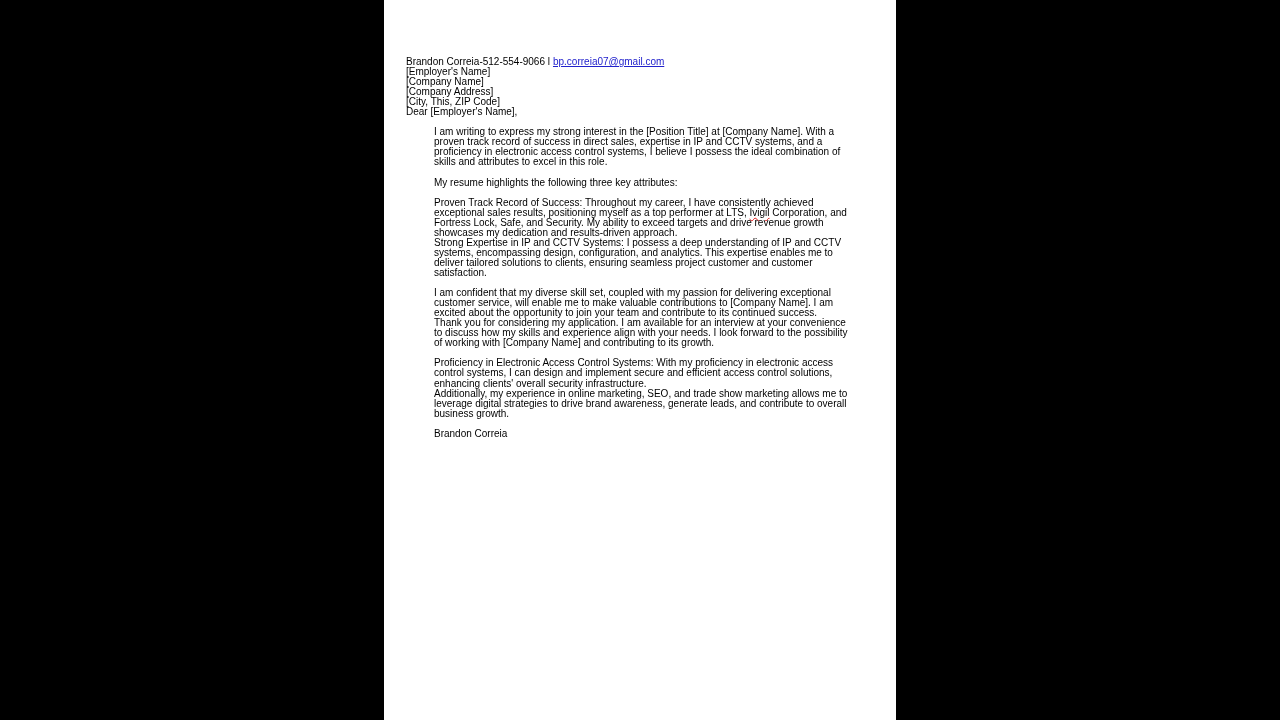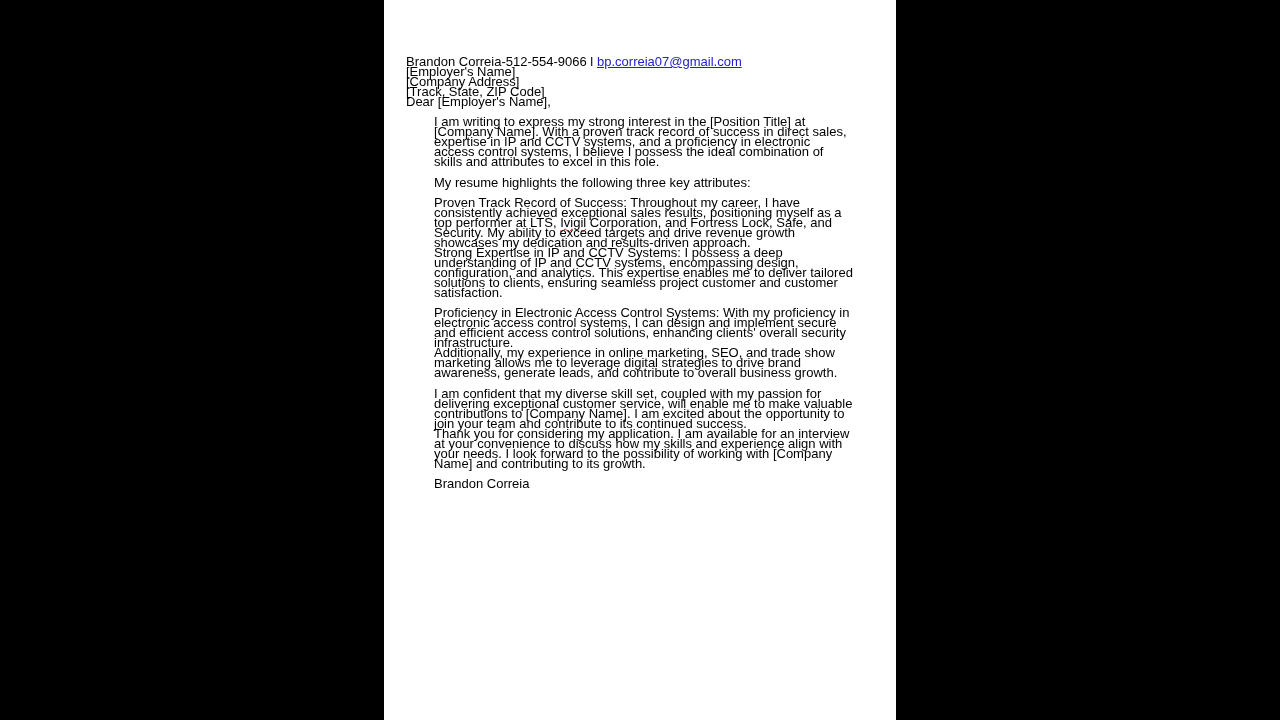--- a/index.html
+++ b/index.html
@@ -23,21 +23,21 @@
     width: 512px;
     height: 720px;
     background: #ffffff;
   }
   #doc-body {
     position: absolute;
     left: 22px;
     top: 57px;
     width: 448px;
     font-family: "Liberation Sans", sans-serif;
-    font-size: 13px;
+    font-size: 10px;
     line-height: 10.05px;
     color: #000000;
     -webkit-font-smoothing: antialiased;
   }
   .block {
     margin: 0;
     padding: 0;
   }
   .block + .block {
     margin-top: 10.05px;
@@ -69,46 +69,47 @@
 </head>
 <body>
 
 <div id="viewport">
   <div id="page">
     <div id="doc-body">
 
       <div class="block">
         <div class="line"><span>Brandon Correia</span><span>-512-554-9066</span> <span class="sep">l</span> <a class="maillink" href="#">bp.correia07@gmail.com</a></div>
         <div class="line">[Employer's Name]</div>
+        <div class="line">[Company Name]</div>
         <div class="line">[Company Address]</div>
-        <div class="line">[Track, State, ZIP Code]</div>
+        <div class="line">[City, This, ZIP Code]</div>
         <div class="line">Dear [Employer's Name],</div>
       </div>
 
       <div class="block">
         <div class="para">I am writing to express my strong interest in the [Position Title] at [Company Name]. With a proven track record of success in direct sales, expertise in IP and CCTV systems, and a proficiency in electronic access control systems, I believe I possess the ideal combination of skills and attributes to excel in this role.</div>
       </div>
 
       <div class="block">
         <div class="para">My resume highlights the following three key attributes:</div>
       </div>
 
       <div class="block">
         <div class="para"><span>Proven Track Record of Success: Throughout my career, I have consistently achieved exceptional sales results, positioning myself as a top performer at LTS, </span><span class="misspelled">Ivigil</span><span> Corporation, and Fortress Lock, Safe, and Security. My ability to exceed targets and drive revenue growth showcases my dedication and results-driven approach.</span></div>
         <div class="para">Strong Expertise in IP and CCTV Systems: I possess a deep understanding of IP and CCTV systems, encompassing design, configuration, and analytics. This expertise enables me to deliver tailored solutions to clients, ensuring seamless project customer and customer satisfaction.</div>
       </div>
 
       <div class="block">
-        <div class="para">Proficiency in Electronic Access Control Systems: With my proficiency in electronic access control systems, I can design and implement secure and efficient access control solutions, enhancing clients' overall security infrastructure.</div>
-        <div class="para">Additionally, my experience in online marketing, SEO, and trade show marketing allows me to leverage digital strategies to drive brand awareness, generate leads, and contribute to overall business growth.</div>
+        <div class="para">I am confident that my diverse skill set, coupled with my passion for delivering exceptional customer service, will enable me to make valuable contributions to [Company Name]. I am excited about the opportunity to join your team and contribute to its continued success.</div>
+        <div class="para">Thank you for considering my application. I am available for an interview at your convenience to discuss how my skills and experience align with your needs. I look forward to the possibility of working with [Company Name] and contributing to its growth.</div>
       </div>
 
       <div class="block">
-        <div class="para">I am confident that my diverse skill set, coupled with my passion for delivering exceptional customer service, will enable me to make valuable contributions to [Company Name]. I am excited about the opportunity to join your team and contribute to its continued success.</div>
-        <div class="para">Thank you for considering my application. I am available for an interview at your convenience to discuss how my skills and experience align with your needs. I look forward to the possibility of working with [Company Name] and contributing to its growth.</div>
+        <div class="para">Proficiency in Electronic Access Control Systems: With my proficiency in electronic access control systems, I can design and implement secure and efficient access control solutions, enhancing clients' overall security infrastructure.</div>
+        <div class="para">Additionally, my experience in online marketing, SEO, and trade show marketing allows me to leverage digital strategies to drive brand awareness, generate leads, and contribute to overall business growth.</div>
       </div>
 
       <div class="block">
         <div class="line">Brandon Correia</div>
       </div>
 
     </div>
   </div>
 </div>
 

